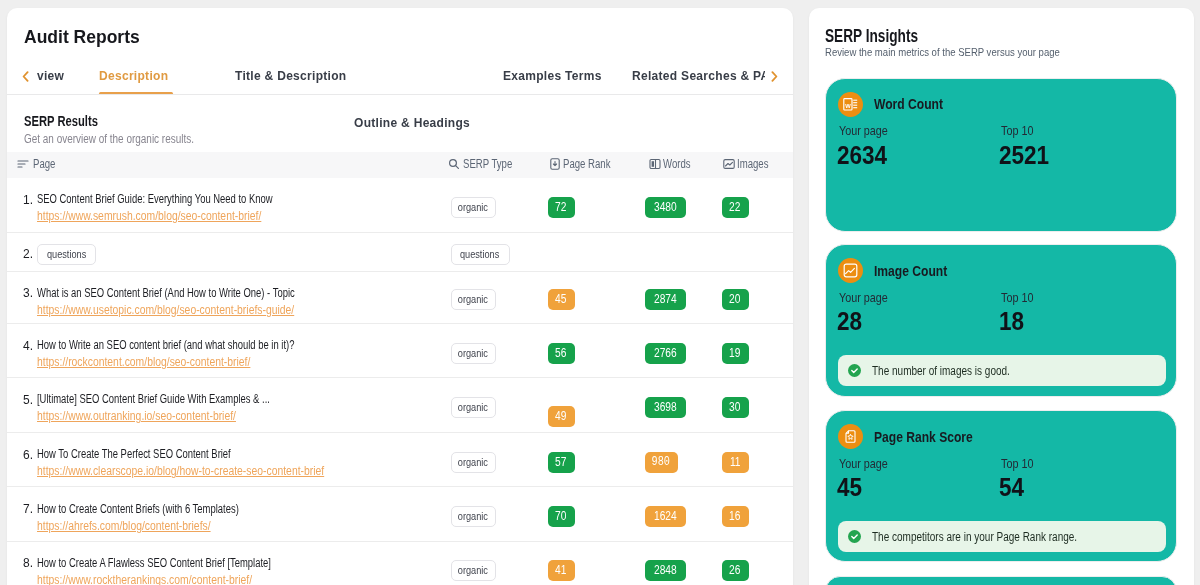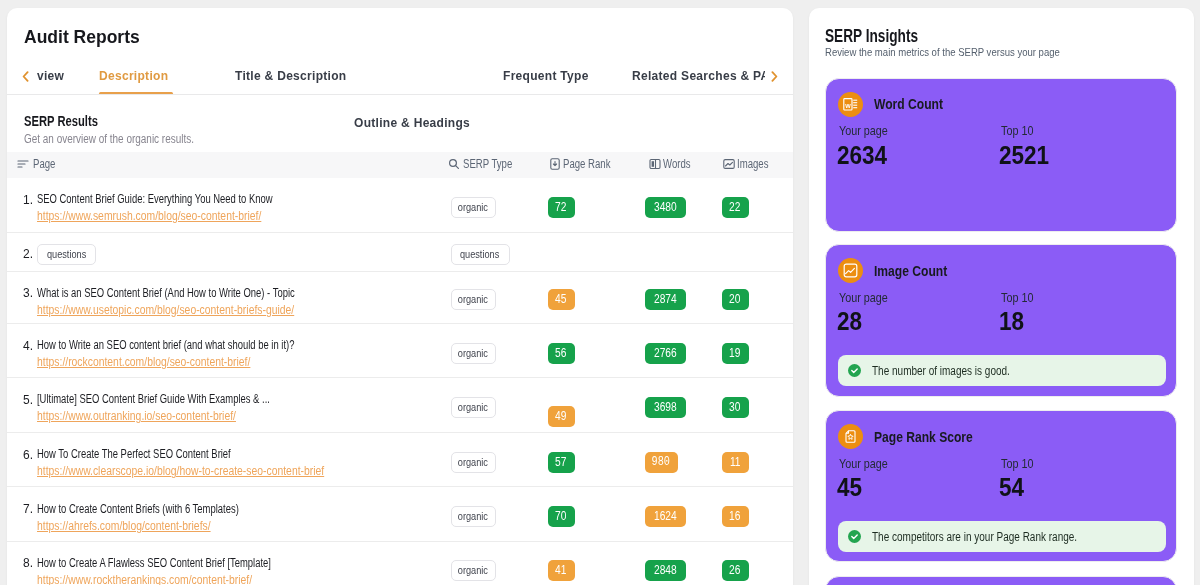--- a/index.html
+++ b/index.html
@@ -43,22 +43,22 @@
 .o { background:#f0a23b; }
 .tag { position:absolute; height:21px; border:1px solid #e3e3e7; border-radius:5px;
   background:#fff; color:#42454f; font-size:11.5px; line-height:19px; text-align:center;
   white-space:nowrap; }
 .sx { font-style:normal; } .tag .sx { display:inline-block; transform:scaleX(0.8); transform-origin:50% 50%; }
 
 .h2 { position:absolute; left:16px; top:18px; font-size:17.5px; font-weight:700;
   color:#17181d; transform:scaleX(0.78); transform-origin:0 0; }
 .h2s { position:absolute; left:16px; top:38px; font-size:11.5px; color:#55606e;
   transform:scaleX(0.83); transform-origin:0 0; }
-.icard { position:absolute; left:16px; width:352px; background:#8b5cf6;
-  border:1px solid #ededee; border-radius:14px; }
+.icard { position:absolute; left:16px; width:352px; background:#14b8a6;
+  border:1px solid #ededee; border-radius:20px; }
 .ic-icon { position:absolute; left:12px; top:13px; width:25px; height:25px; }
 .ic-t { position:absolute; left:48px; top:16.5px; font-size:15.5px; font-weight:700;
   color:#181a20; transform:scaleX(0.78); transform-origin:0 0; }
 .lab { position:absolute; top:44.5px; font-size:13px; color:#232a35;
   transform:scaleX(0.83); transform-origin:0 0; }
 .big { position:absolute; top:64px; font-size:25px; font-weight:700; color:#101218;
   line-height:25px; transform:scaleX(0.9); transform-origin:0 0; }
 .c1 { left:12.5px; } .big.c1 { left:10.5px; } .big.c2 { left:172.5px; }
 .c2 { left:174.5px; }
 .alert { position:absolute; left:12px; top:110px; width:328px; height:31px;
@@ -72,21 +72,21 @@
   <div class="card" id="main">
     <div class="h1">Audit Reports</div>
     <div class="tabs">
       <svg style="position:absolute;left:14.5px;top:4.5px;" width="7" height="11" viewBox="0 0 7 11">
           <path d="M5.6 1.2 L1.6 5.5 L5.6 9.8" fill="none" stroke="#e0922e" stroke-width="1.8" stroke-linecap="round" stroke-linejoin="round"></path>
         </svg>
       <span class="tab" style="left:30px;">view</span>
       <span class="tab on" style="left:92px;">Description</span>
       <span class="tab" style="left:216px;margin-left:12px;">Title &amp; Description</span>
       <span class="tab" style="left:347px;margin-top:47px;">Outline &amp; Headings</span>
-      <span class="tab" style="left:496px;">Frequent Type</span>
+      <span class="tab" style="left:496px;">Examples Terms</span>
       <span class="tab" style="left:625px;width:133px;overflow:hidden;">Related Searches &amp; PA</span>
       <svg style="position:absolute;left:764px;top:4.5px;" width="7" height="11" viewBox="0 0 7 11">
           <path d="M1.4 1.2 L5.4 5.5 L1.4 9.8" fill="none" stroke="#e0922e" stroke-width="1.8" stroke-linecap="round" stroke-linejoin="round"></path>
         </svg>
     </div>
     <div class="tabline"></div>
     <div class="divider"></div>
     <div class="srt">SERP Results</div>
     <div class="srs">Get an overview of the organic results.</div>
     <div class="thead">

